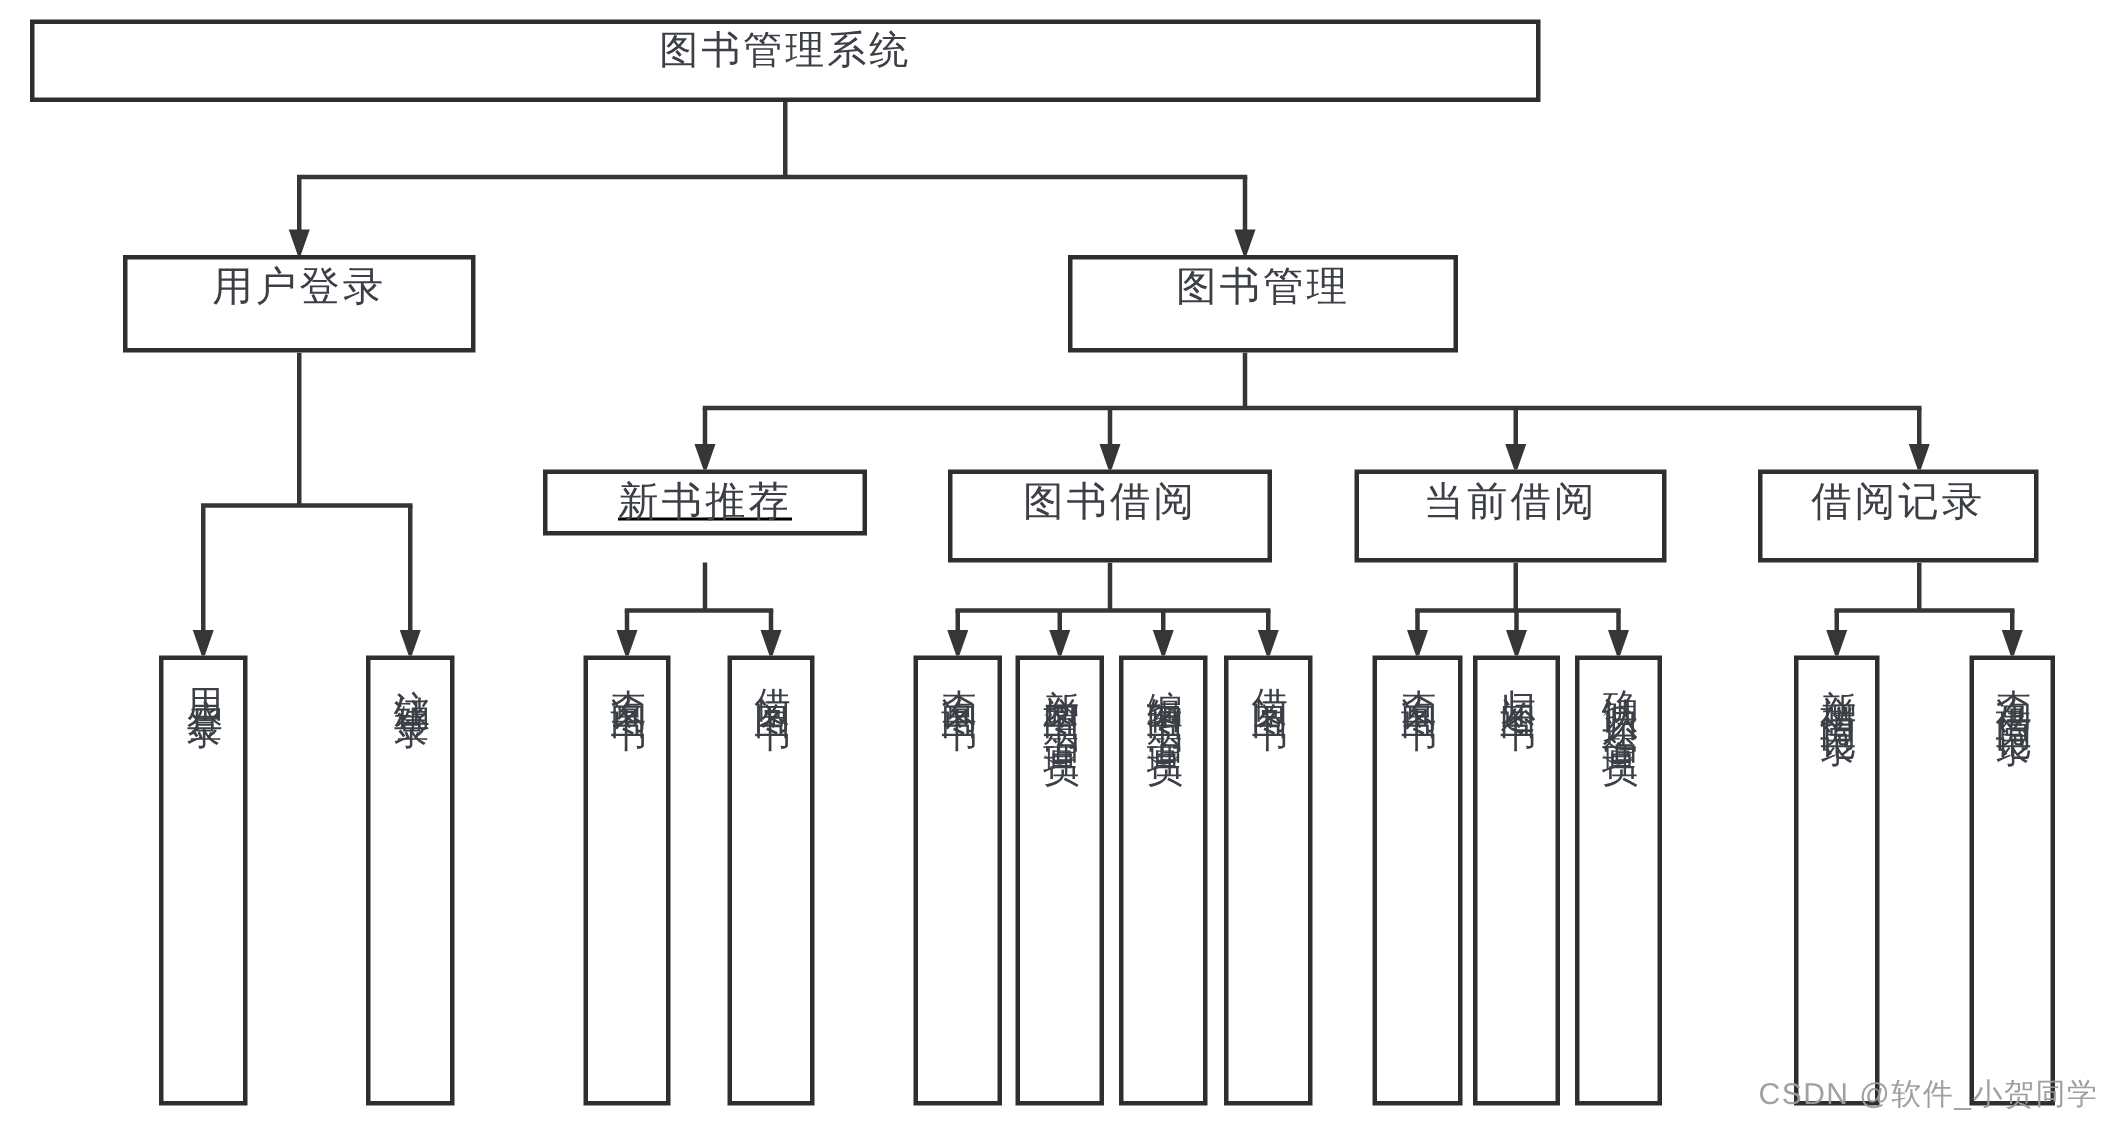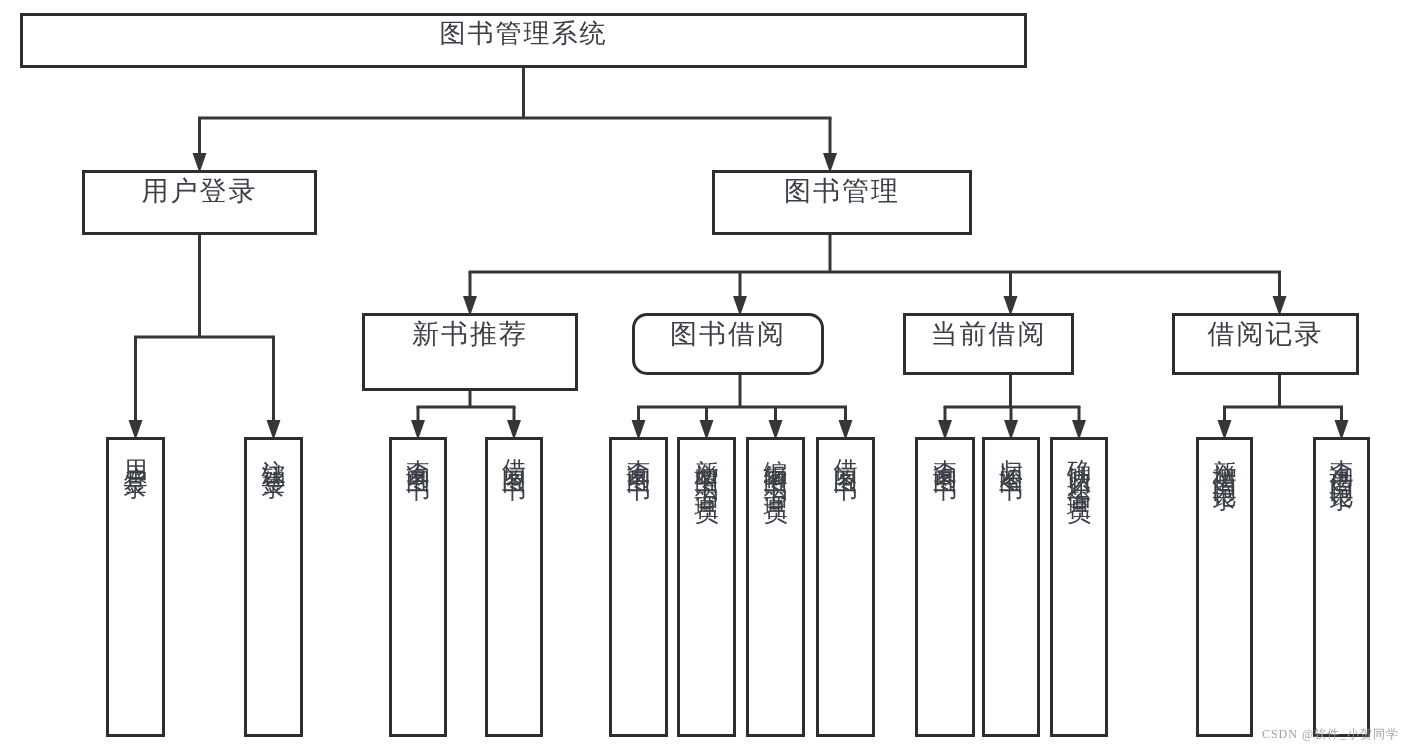--- a/index.html
+++ b/index.html
@@ -39,25 +39,24 @@
     writing-mode: vertical-rl;
     text-orientation: mixed;
     line-height: 1;
     max-height: 292px;
   }
   .watermark {
     position: absolute;
     right: 6px;
     bottom: 4px;
     color: var(--watermark, #9b9b9b);
-    font-size: 12px;
+    font-size: 20px;
     letter-spacing: 1px;
     white-space: nowrap;
     opacity: 0.95;
-    font-family: Liberation Serif, serif;
   }
 </style>
 </head>
 <body>
 
 <div class="canvas" style="width: 1405px; height: 747px;">
   <svg id="edges" width="1405" height="747">
       <line x1="523.5" y1="68" x2="523.5" y2="118" stroke="#363636" stroke-width="3"></line>
       <line x1="198" y1="118" x2="831.5" y2="118" stroke="#363636" stroke-width="3"></line>
       <line x1="199.5" y1="118" x2="199.5" y2="160" stroke="#363636" stroke-width="3"></line>
@@ -114,27 +113,27 @@
   <div id="nodes">
       <div class="node root" style="left: 20px; top: 13px; width: 1007px; height: 55px;">
         <span class="h-label">图书管理系统</span>
       </div>
       <div class="node" style="left: 82px; top: 170px; width: 235px; height: 65px;">
         <span class="h-label">用户登录</span>
       </div>
       <div class="node" style="left: 712px; top: 170px; width: 260px; height: 65px;">
         <span class="h-label">图书管理</span>
       </div>
-      <div class="node" style="left: 362px; top: 313px; width: 216px; height: 78px;">
+      <div class="node" style="left: 362px; top: 313px; width: 216px; height: 44px; text-decoration: underline;">
         <span class="h-label">新书推荐</span>
       </div>
-      <div class="node" style="left: 632px; top: 313px; width: 192px; height: 62px; border-radius: 15px;">
+      <div class="node" style="left: 632px; top: 313px; width: 216px; height: 62px;">
         <span class="h-label">图书借阅</span>
       </div>
-      <div class="node" style="left: 903px; top: 313px; width: 171px; height: 62px;">
+      <div class="node" style="left: 903px; top: 313px; width: 208px; height: 62px;">
         <span class="h-label">当前借阅</span>
       </div>
       <div class="node" style="left: 1172px; top: 313px; width: 187px; height: 62px;">
         <span class="h-label">借阅记录</span>
       </div>
       <div class="node" style="left: 106px; top: 437px; width: 59px; height: 300px;">
         <span class="v-label">用户登录</span>
       </div>
       <div class="node" style="left: 244px; top: 437px; width: 59px; height: 300px;">
         <span class="v-label">注销登录</span>

